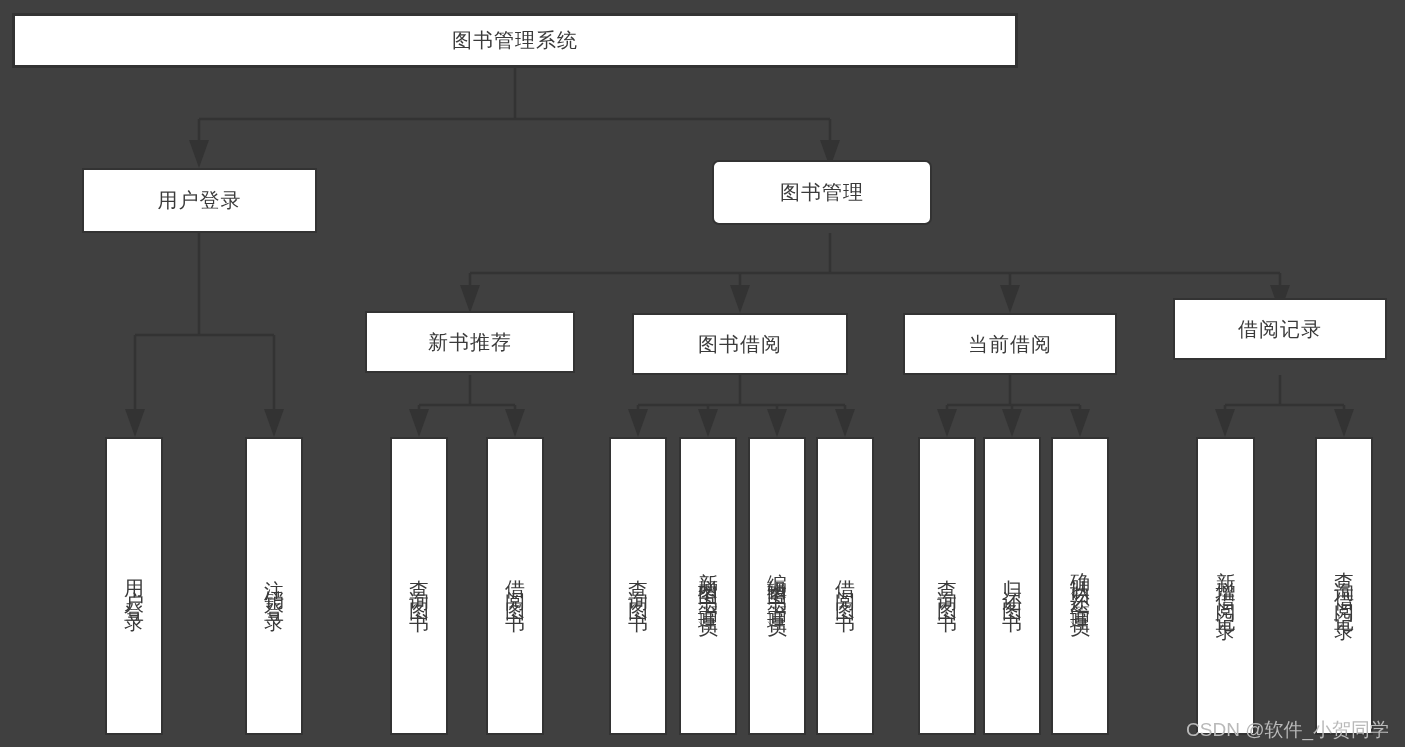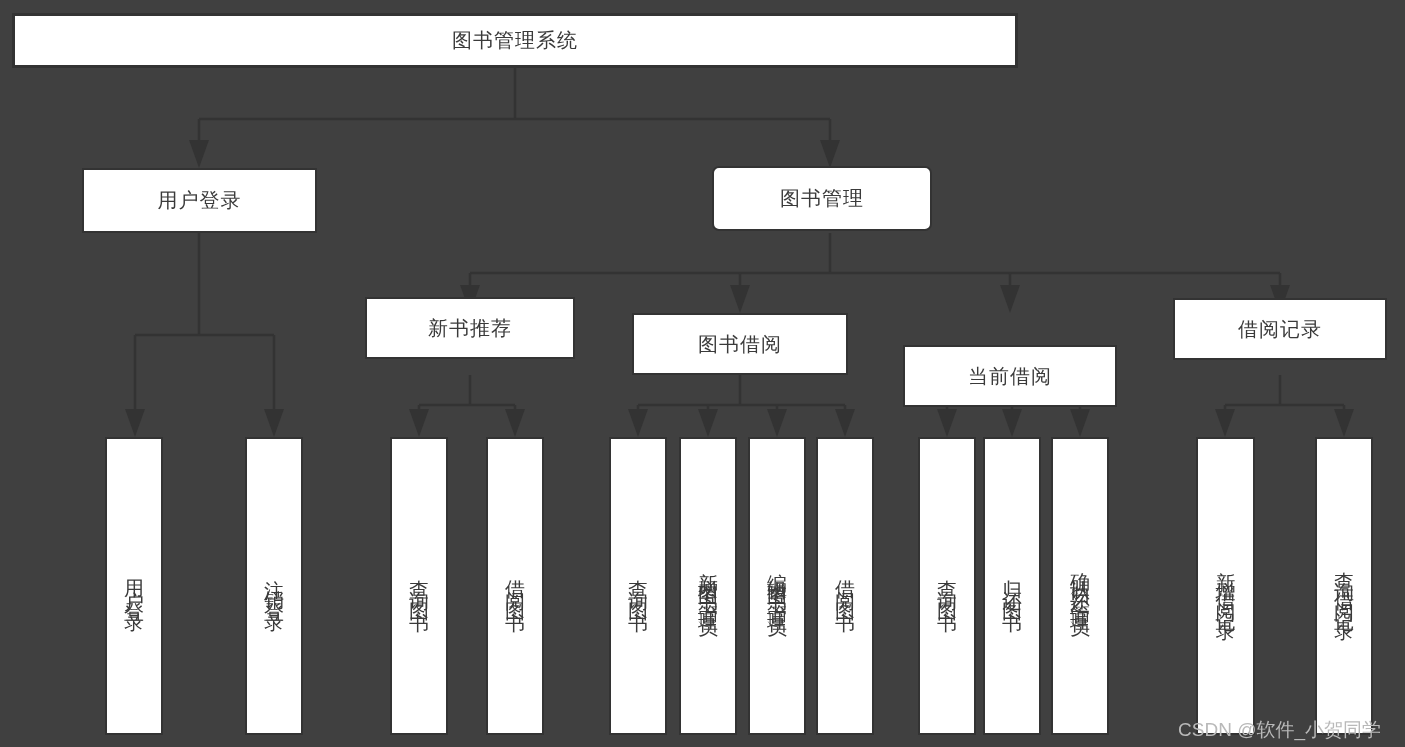--- a/index.html
+++ b/index.html
@@ -42,21 +42,21 @@
     writing-mode: vertical-rl;
     text-orientation: mixed;
     font-size: 20px;
     line-height: 1.15;
     letter-spacing: 11px;
   }
   .node.v.tight span { letter-spacing: 6.5px; }
   .node.v.med span { letter-spacing: 10px; }
   .watermark {
     position: absolute;
-    right: 24px;
+    right: 16px;
     bottom: 4px;
     font-size: 19px;
     color: #b9b9b9;
     z-index: 3;
     white-space: nowrap;
     margin-left: 22px;
   }
 </style>
 </head>
 <body>
@@ -118,31 +118,31 @@
       <polygon points="1334,409 1354,409 1344,437" fill="#333333"></polygon>
     </svg>
 
   <div class="node root h" style="left: 12px; top: 13px; width: 1006px; height: 55px;">
     <span>图书管理系统</span>
   </div>
 
   <div class="node h" style="left: 82px; top: 168px; width: 235px; height: 65px;">
     <span>用户登录</span>
   </div>
-  <div class="node h" style="left: 712px; top: 166px; width: 220px; height: 65px; border-radius: 7px;">
+  <div class="node h" style="left: 712px; top: 160px; width: 220px; height: 65px; border-radius: 7px;">
     <span>图书管理</span>
   </div>
 
-  <div class="node h" style="left: 365px; top: 297px; width: 210px; height: 62px;">
+  <div class="node h" style="left: 365px; top: 311px; width: 210px; height: 62px;">
     <span>新书推荐</span>
   </div>
   <div class="node h" style="left: 632px; top: 313px; width: 216px; height: 62px;">
     <span>图书借阅</span>
   </div>
-  <div class="node h" style="left: 903px; top: 313px; width: 214px; height: 62px; margin-top: 32px;">
+  <div class="node h" style="left: 903px; top: 313px; width: 214px; height: 62px;">
     <span>当前借阅</span>
   </div>
   <div class="node h" style="left: 1173px; top: 298px; width: 214px; height: 62px;">
     <span>借阅记录</span>
   </div>
 
   <div class="node v" style="left: 105px; top: 437px; width: 58px; height: 298px;">
     <span>用户登录</span>
   </div>
   <div class="node v" style="left: 245px; top: 437px; width: 58px; height: 298px;">

